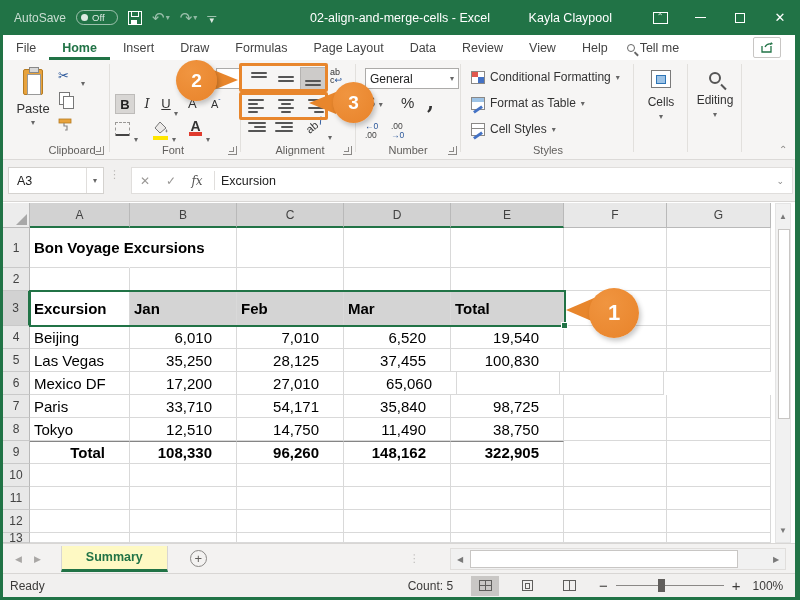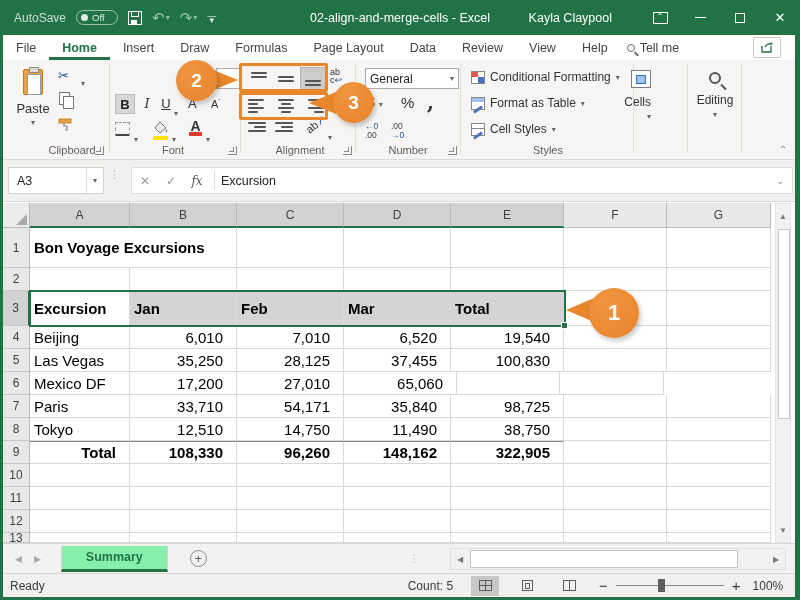--- a/index.html
+++ b/index.html
@@ -89,36 +89,36 @@
   #grid { position:absolute; left:3px; top:203px; width:768px; height:340px; background:#fff; overflow:hidden; font-size:15px; }
   .g-row { display:flex; }
   .gh { background:#E8E8E8; border-right:1px solid #B9B9B9; border-bottom:1px solid #B9B9B9; display:flex; align-items:center; justify-content:center; font-size:12px; color:#424242; flex-shrink:0; }
   .gh.selhdr { background:#D2D2D2; border-bottom:2px solid #217346; }
   .gutter { background:#E8E8E8; border-right:1px solid #B9B9B9; border-bottom:1px solid #C9C9C9; display:flex; align-items:center; justify-content:center; font-size:12px; color:#424242; flex-shrink:0; }
   .gutter.selhdr { background:#D2D2D2; border-right:2px solid #217346; }
   .corner { background:#ECECEC; border-right:1px solid #B9B9B9; border-bottom:1px solid #B9B9B9; position:relative; flex-shrink:0; }
   .corner:after { content:""; position:absolute; right:2px; bottom:2px; border-left:11px solid transparent; border-bottom:11px solid #A8A8A8; }
   .cell { border-right:1px solid #D9D9D9; border-bottom:1px solid #D9D9D9; display:flex; align-items:center; padding:0 4px; color:#000; flex-shrink:0; overflow:hidden; white-space:nowrap; }
   .cell.bold { font-weight:bold; }
-  .cell.num { justify-content:flex-end; padding-right:13px; }
+  .cell.num { justify-content:flex-end; padding-right:24px; }
   .cell.selfill { background:#D4D4D4; }
   .cell.topb { border-top:1px solid #858585; }
   .cell.spill { overflow:visible; border-right-color:transparent; z-index:2; }
   #sel-overlay { position:absolute; left:29px; top:290px; width:537px; height:37px; border:2px solid #217346; pointer-events:none; z-index:5; }
   #sel-handle { position:absolute; right:-4px; bottom:-4px; width:7px; height:7px; background:#217346; border:1px solid #fff; }
 
   
   .vscroll { position:absolute; left:775px; top:203px; width:16px; height:340px; background:#F1F1F1; border:1px solid #E4E4E4; }
   .sbtn { background:#F1F1F1; color:#7a7a7a; font-size:8px; display:flex; align-items:center; justify-content:center; }
   .vthumb { position:absolute; left:1px; top:25px; width:12px; height:190px; background:#fff; border:1px solid #C8C6C4; margin:0 1px; }
 
   
   .tabbar { position:absolute; left:3px; top:543px; width:792px; height:30px; background:#F3F2F1; border-top:1px solid #D8D6D4; display:flex; align-items:center; }
   .navarrow { color:#A9A7A5; font-size:9px; padding:0 12px; }
-  .sheettab { height:26px; background:#86efac; border-right:1px solid #D8D6D4; border-left:1px solid #D8D6D4; border-bottom:3px solid #217346; color:#217346; font-weight:bold; font-size:12.5px; display:flex; align-items:center; padding:0 24px; margin-left:8px;text-align:right; }
+  .sheettab { height:26px; background:#fef9c3; border-right:1px solid #D8D6D4; border-left:1px solid #D8D6D4; border-bottom:3px solid #217346; color:#217346; font-weight:bold; font-size:12.5px; display:flex; align-items:center; padding:0 24px; margin-left:8px;text-align:right; }
   .addsheet { width:17px; height:17px; border:1px solid #8a8886; border-radius:50%; color:#605E5C; font-size:13px; line-height:15px; text-align:center; margin-left:22px; }
   .hdots { color:#C0BEBC; font-size:11px; margin-left:202px; }
   .hscroll { position:absolute; left:447px; top:4px; width:336px; height:22px; background:#F1F1F1; border:1px solid #E0DEDC; display:flex; }
   .hthumb { position:absolute; left:19px; top:1px; width:268px; height:18px; background:#fff; border:1px solid #C8C6C4; }
 
   
   .statusbar { position:absolute; left:0; top:573px; width:800px; height:24px; background:#F1F0EF; border-top:1px solid #D8D6D4; display:flex; align-items:center; font-size:12px; color:#3B3A39; }
   .greenstrip { position:absolute; left:0; top:597px; width:800px; height:3px; background:#217346; }
   .viewbtn { width:28px; height:20px; display:flex; align-items:center; justify-content:center; margin:0 2px; }
   .viewbtn.pressed { background:#C9C7C5; }
@@ -352,21 +352,21 @@
       <span class="sticon">
         <span style="position:absolute; left:0; top:4px; width:100%; height:1px; background:#8a8886;"></span>
         <span style="position:absolute; left:1px; bottom:-2px; width:10px; height:3px; background:#4472C4; transform:rotate(-35deg);"></span>
       </span>
       <span>Cell Styles</span>
         <span class="car8">▾</span>
     </div>
     <div class="grp-label" style="left:495px; width:100px;">Styles</div>
     <div class="vsep" style="left:630px;"></div>
 
-    <div class="bigbtn" style="left:604px;align-items:flex-end;">
+    <div class="bigbtn" style="left:636px;">
       <span class="cells-ic"></span>
       <span style="margin-top:7px;">Cells</span>
       <span class="car8" style="margin-top:3px;">▾</span>
     </div>
 
     <div class="vsep" style="left:684px;"></div>
 
     <div class="bigbtn" style="left:690px;">
       <span class="edit-ic"></span>
       <span style="margin-top:9px;">Editing</span>

